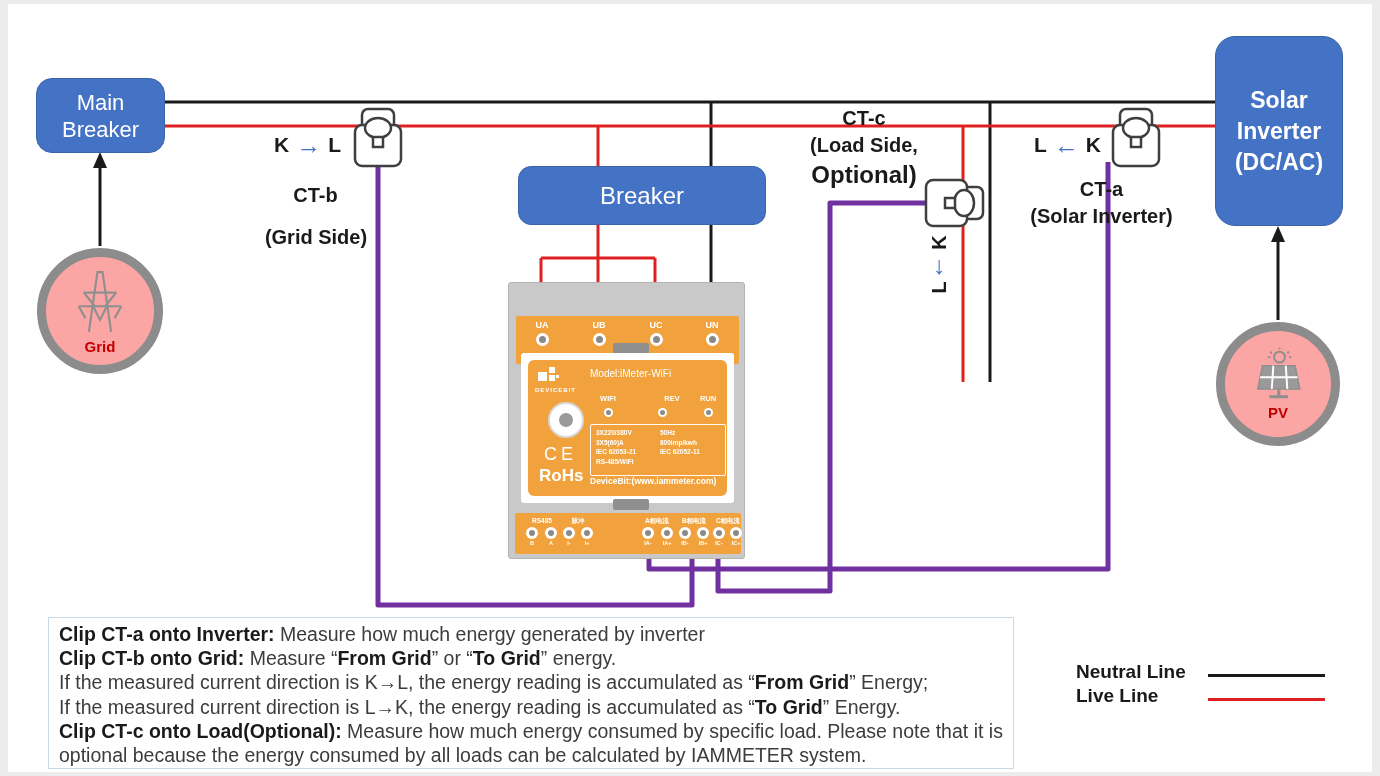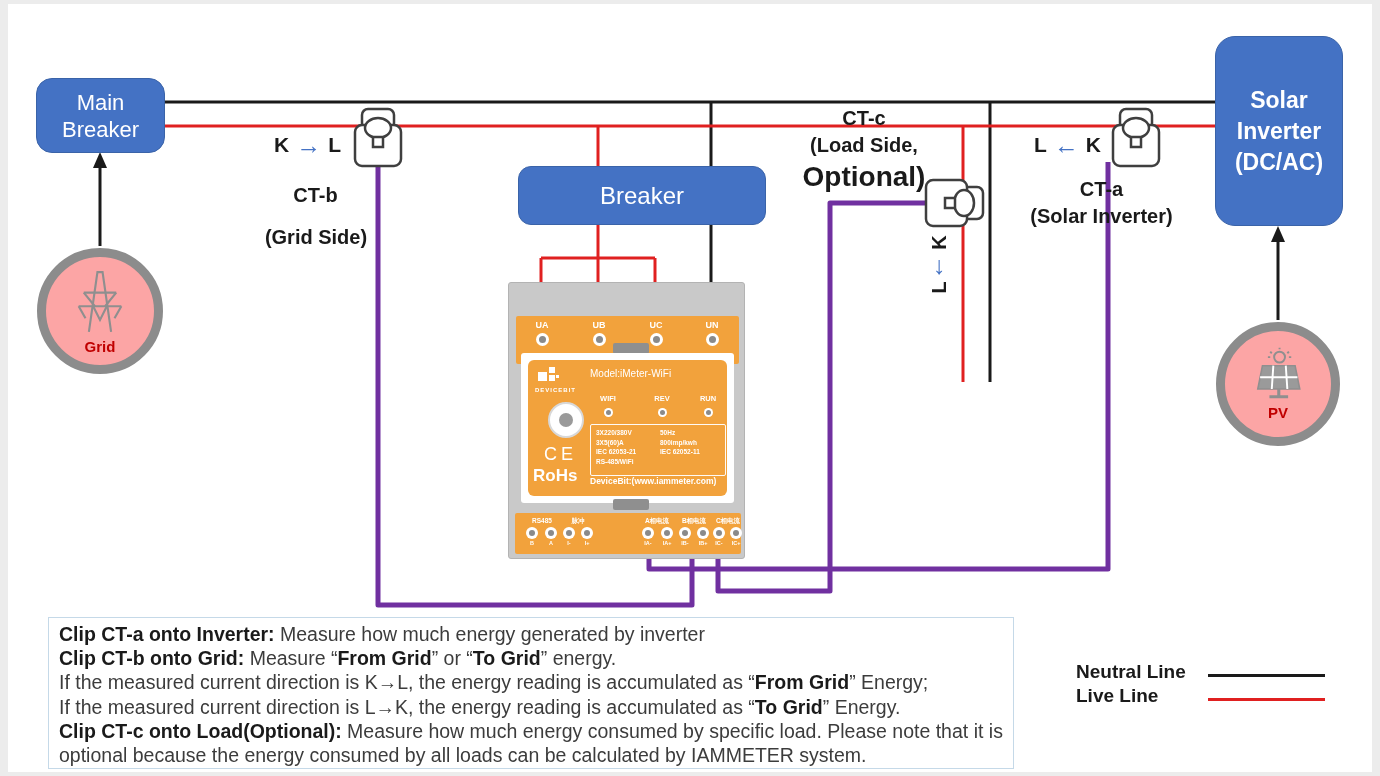--- a/index.html
+++ b/index.html
@@ -31,21 +31,21 @@
   .tcirc-s i{display:block;width:6px;height:6px;border-radius:50%;background:#8a8a8a;}
   .term-s .ts{display:block;font-size:5.5px;font-weight:700;color:#ffffff;margin-top:1px;}
   .gl{position:absolute;top:4px;font-size:6.5px;font-weight:700;color:#ffffff;transform:translateX(-50%);white-space:nowrap;}
   .mclip{position:absolute;left:104px;width:36px;height:11px;background:#8f8f8f;border-radius:2px;}
   #mcard{position:absolute;left:12px;top:70px;width:213px;height:150px;background:#ffffff;border-radius:3px;}
   #mpanel{position:absolute;left:7px;top:7px;right:7px;bottom:7px;background:#f2a23c;border-radius:6px;color:#ffffff;}
   .brand{position:absolute;left:7px;top:27px;font-size:6px;font-weight:700;letter-spacing:1px;}
   .mbtn{position:absolute;left:20px;top:42px;width:36px;height:36px;border-radius:50%;background:#ffffff;display:flex;align-items:center;justify-content:center;border:2px solid #d8d8d8;box-sizing:border-box;}
   .mbtn i{display:block;width:14px;height:14px;border-radius:50%;background:#9a9a9a;}
   .ce{position:absolute;left:16px;top:84px;font-size:18px;letter-spacing:4px;font-weight:400;}
-  .rohs{position:absolute;left:5px;top:106px;font-size:17px;font-weight:700;}
+  .rohs{position:absolute;left:11px;top:106px;font-size:17px;font-weight:700;}
   .model{position:absolute;left:62px;top:8px;font-size:10px;font-weight:400;}
   .ind{position:absolute;top:34px;font-size:7.5px;font-weight:700;transform:translateX(-50%);}
   .ind-dot{position:absolute;top:48px;width:9px;height:9px;border-radius:50%;background:#ffffff;margin-left:-4px;display:flex;align-items:center;justify-content:center;}
   .ind-dot i{display:block;width:5px;height:5px;border-radius:50%;background:#8a8a8a;}
   .specbox{position:absolute;left:62px;top:64px;width:124px;height:44px;border:1px solid rgba(255,255,255,.95);border-radius:2px;padding:3px 5px;display:flex;gap:8px;font-size:6.5px;font-weight:700;line-height:9.5px;}
   .speccol{display:flex;flex-direction:column;}
   .website{position:absolute;left:62px;top:116px;font-size:8.5px;font-weight:700;}
   
   .legend-lbl{position:absolute;z-index:4;font-weight:700;font-size:19px;color:#1a1a1a;}
   .legend-line{position:absolute;z-index:4;width:117px;height:3px;}
@@ -163,21 +163,21 @@
   <div class="kl-row" style="left:266px;top:129px;">
     <span>K</span>
     <span class="blue-arrow">→</span>
     <span>L</span>
   </div>
   <div class="lbl" style="left:250px;top:180px;width:115px;font-size:20px;">CT-b</div>
   <div class="lbl" style="left:238px;top:222px;width:140px;font-size:20px;">(Grid Side)</div>
 
   <div class="lbl" style="left:800px;top:103px;width:112px;font-size:20px;">CT-c</div>
   <div class="lbl" style="left:788px;top:130px;width:136px;font-size:20px;">(Load Side,</div>
-  <div class="lbl" style="left:788px;top:157px;width:136px;font-size:28px;">Optional)</div>
+  <div class="lbl" style="left:788px;top:157px;width:136px;font-size:24px;">Optional)</div>
   <div class="kl-col" style="left:918px;top:227px;width:26px;">
     <span class="rot">K</span>
     <span class="blue-arrow">↓</span>
     <span class="rot">L</span>
   </div>
 
   <div class="kl-row" style="left:1026px;top:129px;">
     <span>L</span>
     <span class="blue-arrow">←</span>
     <span>K</span>
@@ -224,21 +224,21 @@
           <rect x="18" y="8" width="3" height="3" fill="#ffffff"></rect>
         </svg>
         <span class="brand">DEVICEBIT</span>
         <div class="mbtn">
             <i></i>
           </div>
         <span class="ce">CE</span>
         <span class="rohs">RoHs</span>
         <span class="model">Model:iMeter-WiFi</span>
         <span class="ind" style="left:80px;">WIFI</span>
-        <span class="ind" style="left:134px;">REV</span>
+        <span class="ind" style="left:144px;">REV</span>
         <span class="ind" style="left:180px;">RUN</span>
         <span class="ind-dot" style="left:80px;">
             <i></i>
           </span>
         <span class="ind-dot" style="left:134px;">
             <i></i>
           </span>
         <span class="ind-dot" style="left:180px;">
             <i></i>
           </span>

